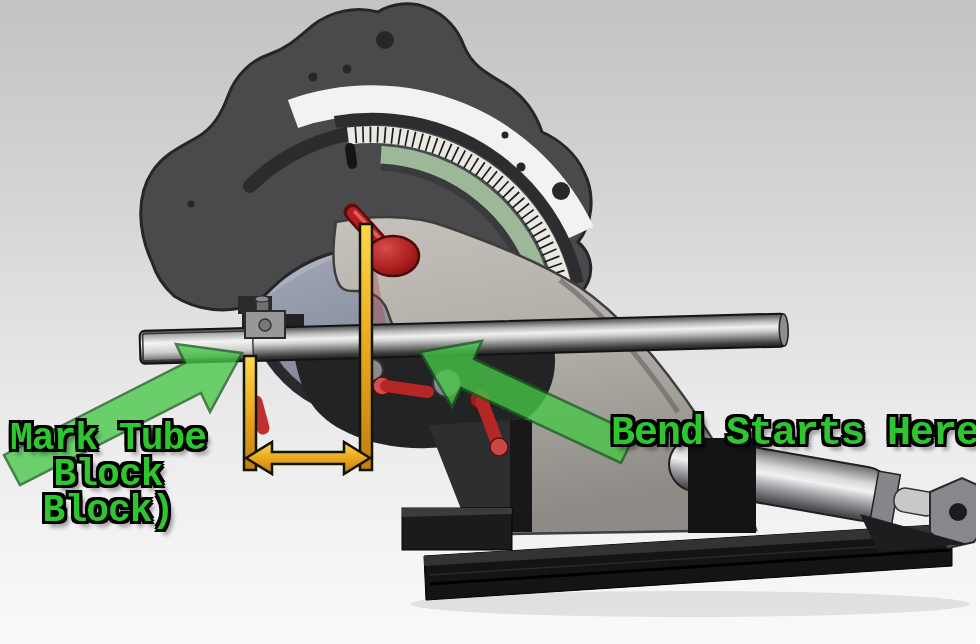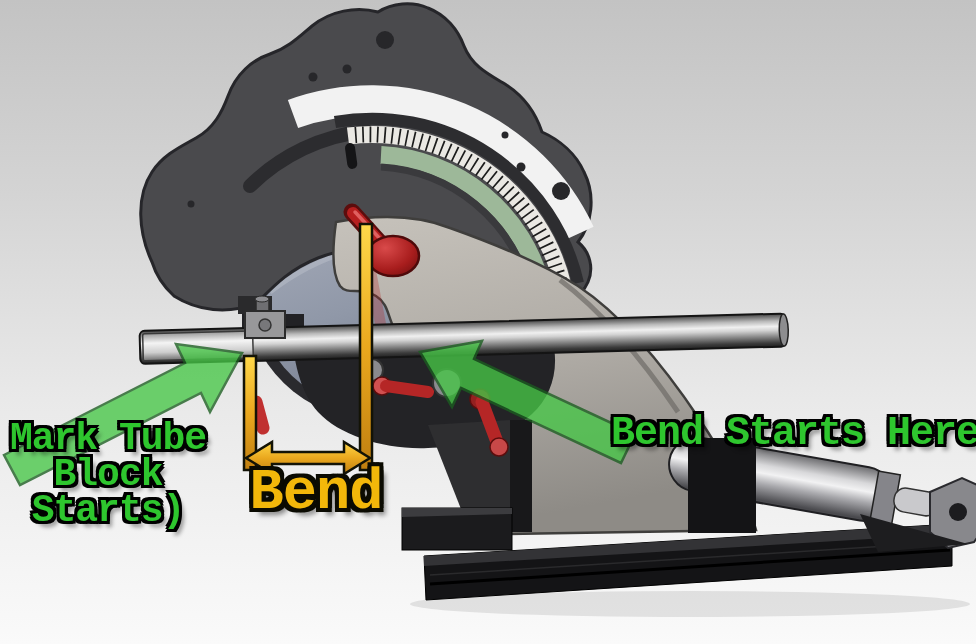--- a/index.html
+++ b/index.html
@@ -216,24 +216,23 @@
                L 344 474 L 344 464 L 272 464 L 272 474 Z"></path>
     </g>
 
     <polygon points="4,455 185,363 176,344 242,353 210,412 201,393 20,485" fill="#47c747" opacity="0.78" stroke="#1b5e20" stroke-width="2.5"></polygon>
     <polygon points="635,434 474,359 482,341 420,352 452,407 461,388 621,463" fill="#47c747" opacity="0.78" stroke="#1b5e20" stroke-width="2.5"></polygon>
   </svg>
 
   <div id="mark-tube-callout" class="callout green-text">
     <span class="line">Mark Tube</span>
     <span class="line">Block</span>
-    <span class="line">Starts)</span>
+    <span class="line">Block)</span>
   </div>
 
   <div id="bend-offset-callout" class="callout gold-text">
-    <span class="line">Bend</span>
   </div>
 
   <div id="bend-starts-callout" class="callout green-text">
     <span class="line">Bend Starts Here</span>
   </div>
 
 </div>
 
 </body></html>

